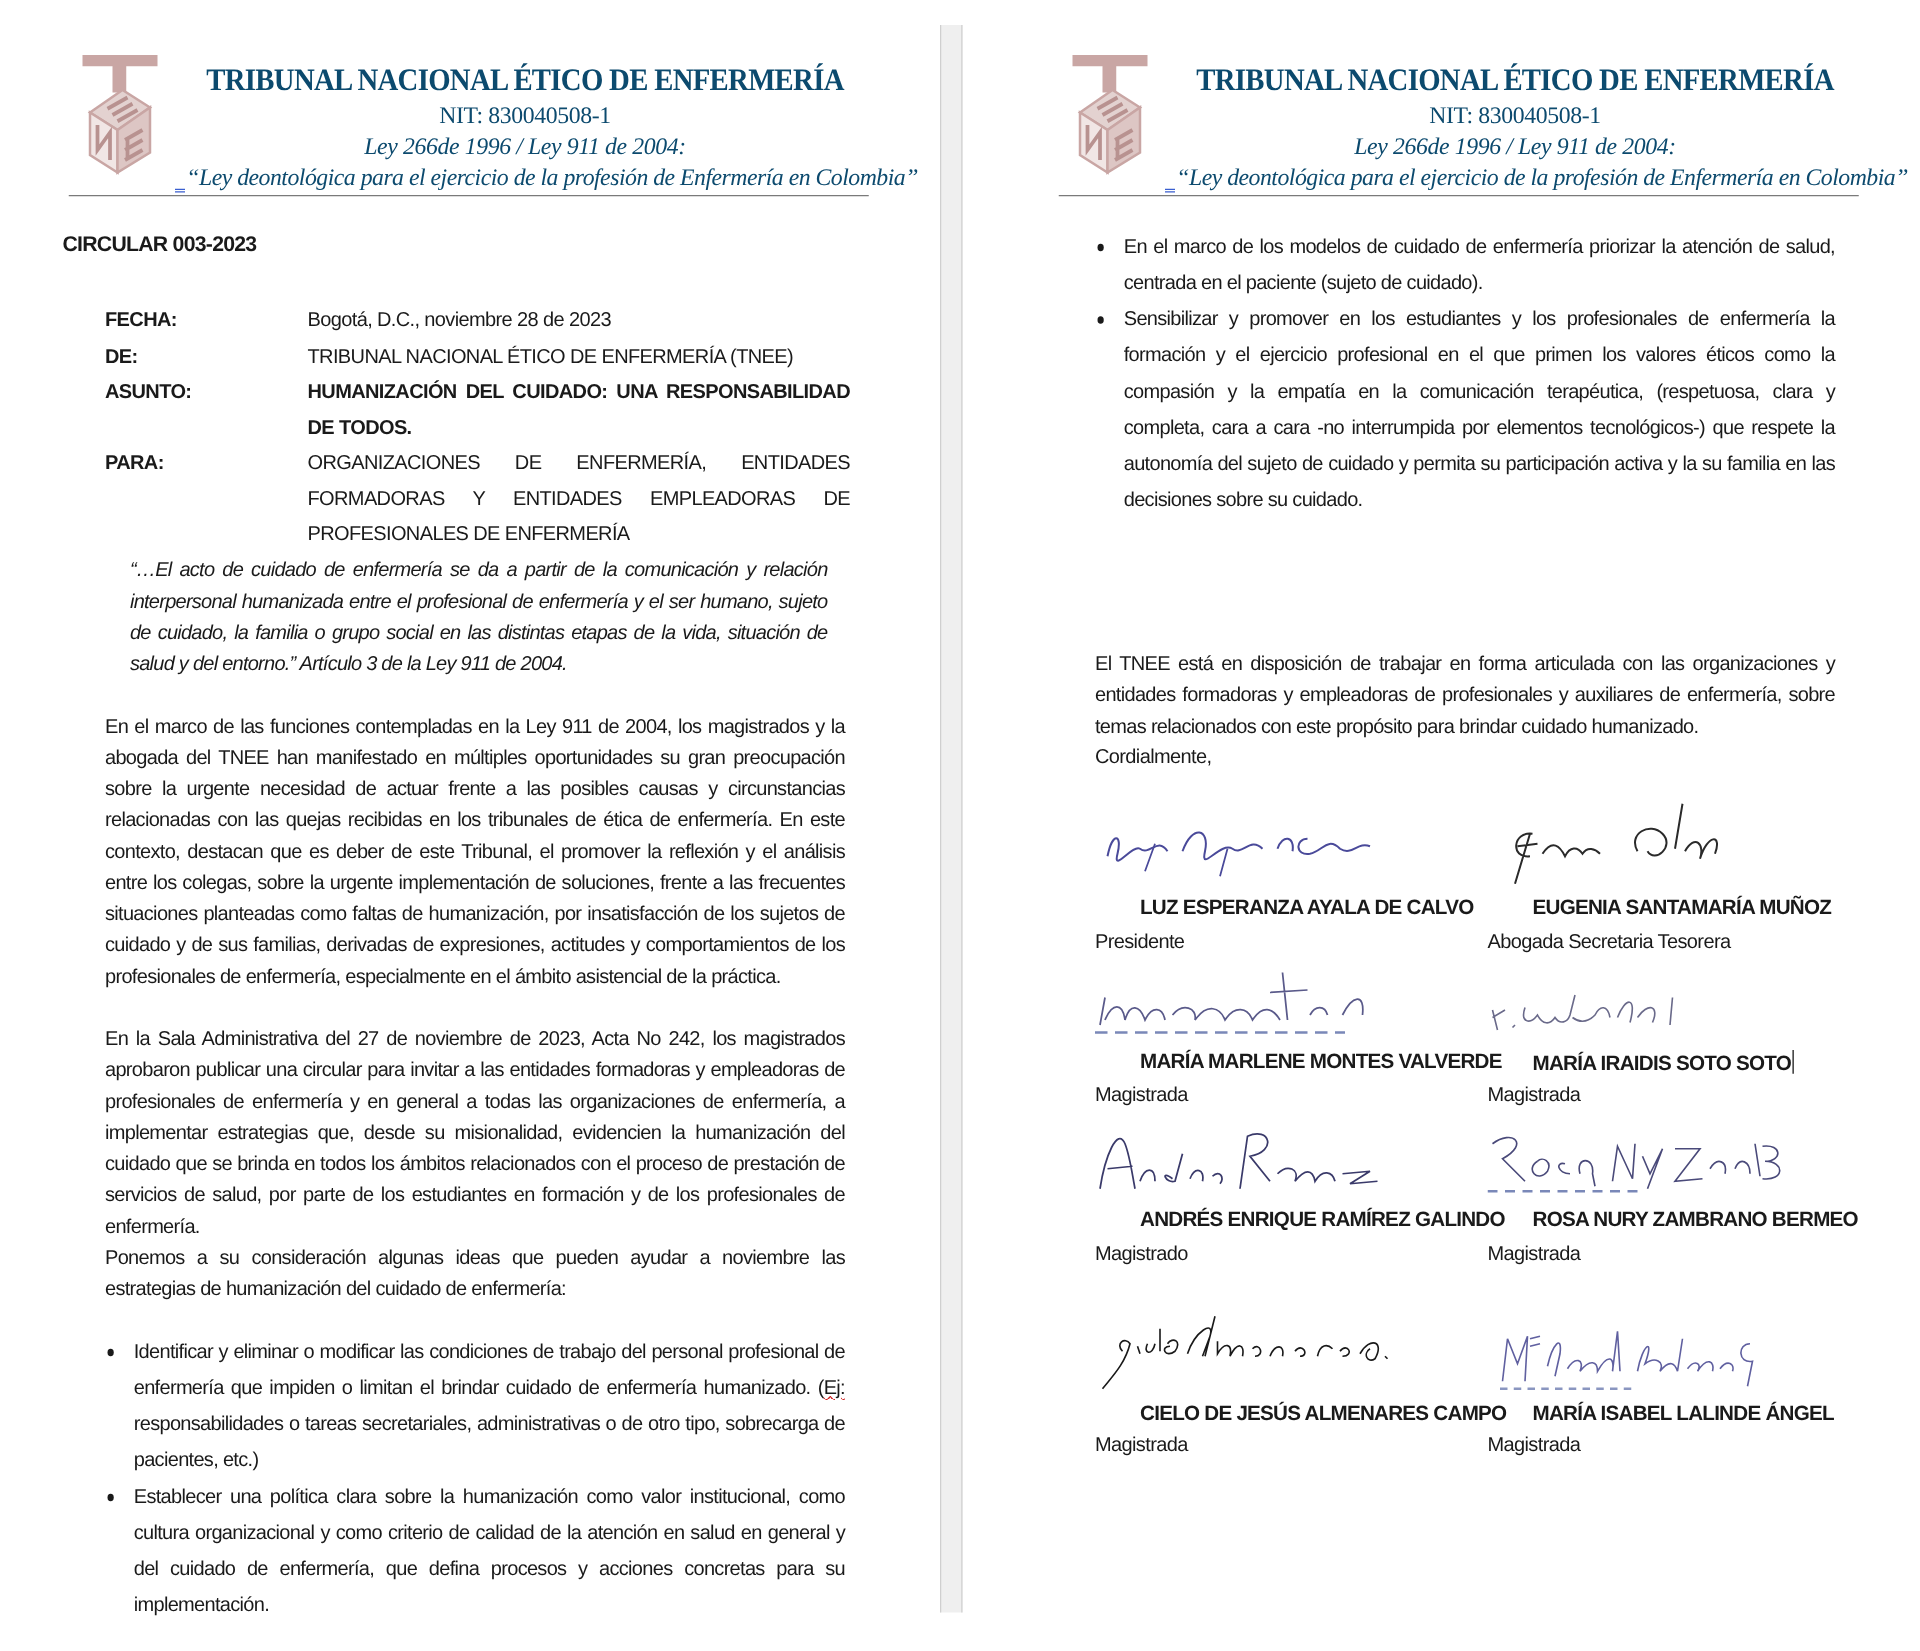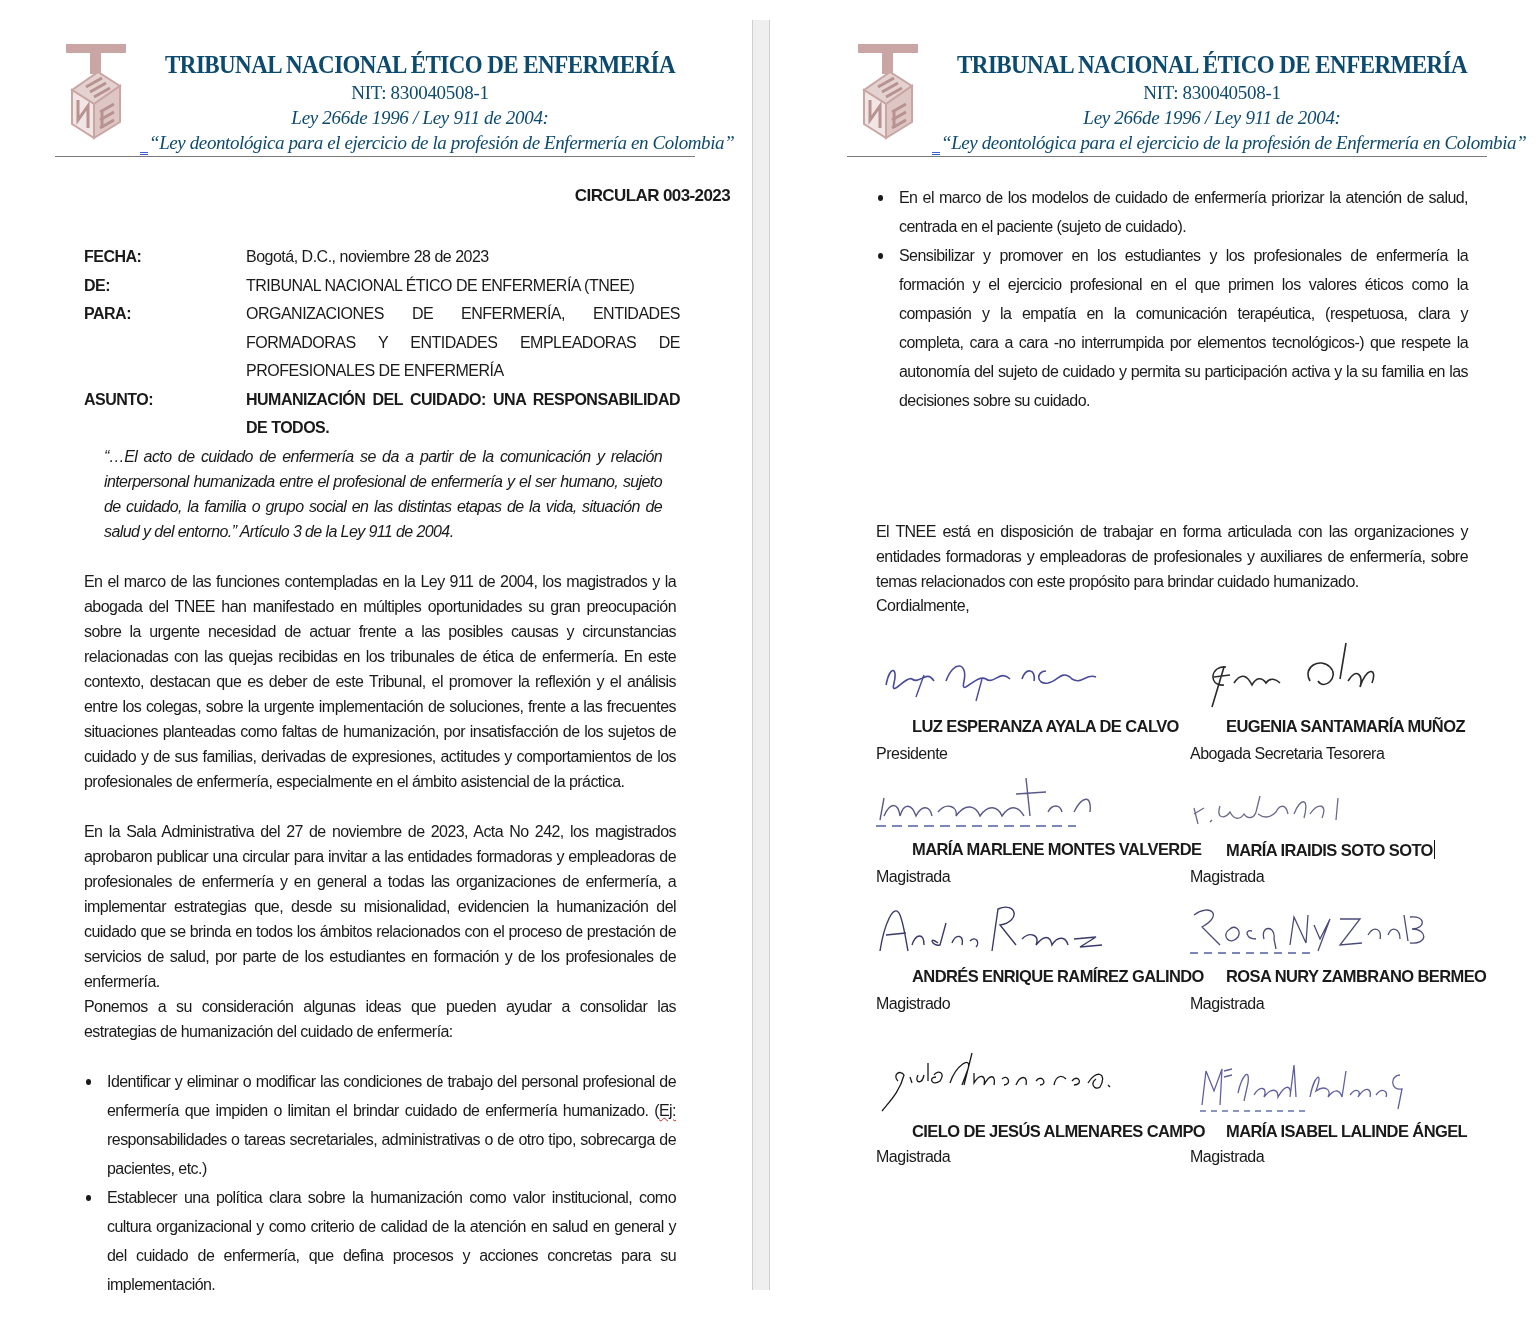--- a/index.html
+++ b/index.html
@@ -24,21 +24,21 @@
     .lh-title { font-size: 25px; font-weight: bold; letter-spacing: -0.6px; line-height: 30px; margin-top: 0; transform: scaleX(0.92); }
     .lh-nit { font-size: 19px; line-height: 25px; letter-spacing: -0.3px; }
     .lh-law { font-size: 19px; line-height: 25px; font-style: italic; letter-spacing: -0.3px; }
     .lh-motto { font-size: 19px; line-height: 25px; font-style: italic; letter-spacing: -0.4px; white-space: nowrap; }
     .lh-rule { position: absolute; left: 5px; top: 118px; width: 640px; height: 1px; background: #7a7a7a; }
     .motto-mark { display: inline-block; width: 8px; border-bottom: 3px double #3a5fd0; vertical-align: -6px; margin-right: 1px; }
 
     
     .txt { font-family: "Liberation Sans", sans-serif; font-size: 16px; line-height: 25px; letter-spacing: -0.55px; text-align: justify; }
 
-    .circ-title { position: absolute; top: 186px; left: 0; width: 680px; text-align: right; font-weight: bold; font-size: 17px; letter-spacing: -0.6px; }
+    .circ-title { position: absolute; top: 186px; left: 0; width: 680px; text-align: left; font-weight: bold; font-size: 17px; letter-spacing: -0.6px; }
 
     .meta { position: absolute; top: 243px; left: 34px; width: 596px; }
     .meta-row { display: flex; font-size: 16px; line-height: 28.5px; letter-spacing: -0.5px; gap: 28px; }
     .meta-label { width: 134px; flex: none; font-weight: bold; }
     .meta-val { flex: 1; text-align: justify; }
     .meta-val.bold { font-weight: bold; }
 
     .quote { position: absolute; top: 444px; left: 54px; width: 558px; font-style: italic; font-size: 16px; line-height: 25px; letter-spacing: -0.6px; text-align: justify; }
 
     .para { position: absolute; left: 34px; width: 592px; }
@@ -97,34 +97,34 @@
   <div class="meta">
     <div class="meta-row">
       <div class="meta-label">FECHA:</div>
       <div class="meta-val">Bogotá, D.C., noviembre 28 de 2023</div>
     </div>
     <div class="meta-row">
       <div class="meta-label">DE:</div>
       <div class="meta-val">TRIBUNAL NACIONAL ÉTICO DE ENFERMERÍA (TNEE)</div>
     </div>
     <div class="meta-row">
+      <div class="meta-label">ASUNTO:</div>
+      <div class="meta-val bold">HUMANIZACIÓN DEL CUIDADO: UNA RESPONSABILIDAD DE TODOS.</div>
+    </div>
+    <div class="meta-row">
       <div class="meta-label">PARA:</div>
       <div class="meta-val">ORGANIZACIONES DE ENFERMERÍA, ENTIDADES FORMADORAS Y ENTIDADES EMPLEADORAS DE PROFESIONALES DE ENFERMERÍA</div>
     </div>
-    <div class="meta-row">
-      <div class="meta-label">ASUNTO:</div>
-      <div class="meta-val bold">HUMANIZACIÓN DEL CUIDADO: UNA RESPONSABILIDAD DE TODOS.</div>
-    </div>
   </div>
 
   <div class="quote">“…El acto de cuidado de enfermería se da a partir de la comunicación y relación interpersonal humanizada entre el profesional de enfermería y el ser humano, sujeto de cuidado, la familia o grupo social en las distintas etapas de la vida, situación de salud y del entorno.” Artículo 3 de la Ley 911 de 2004.</div>
 
   <div class="para p1 txt">En el marco de las funciones contempladas en la Ley 911 de 2004, los magistrados y la abogada del TNEE han manifestado en múltiples oportunidades su gran preocupación sobre la urgente necesidad de actuar frente a las posibles causas y circunstancias relacionadas con las quejas recibidas en los tribunales de ética de enfermería. En este contexto, destacan que es deber de este Tribunal, el promover la reflexión y el análisis entre los colegas, sobre la urgente implementación de soluciones, frente a las frecuentes situaciones planteadas como faltas de humanización, por insatisfacción de los sujetos de cuidado y de sus familias, derivadas de expresiones, actitudes y comportamientos de los profesionales de enfermería, especialmente en el ámbito asistencial de la práctica.</div>
   <div class="para p2 txt">En la Sala Administrativa del 27 de noviembre de 2023, Acta No 242, los magistrados aprobaron publicar una circular para invitar a las entidades formadoras y empleadoras de profesionales de enfermería y en general a todas las organizaciones de enfermería, a implementar estrategias que, desde su misionalidad, evidencien la humanización del cuidado que se brinda en todos los ámbitos relacionados con el proceso de prestación de servicios de salud, por parte de los estudiantes en formación y de los profesionales de enfermería.</div>
-  <div class="para p3 txt">Ponemos a su consideración algunas ideas que pueden ayudar a consolidar las estrategias de humanización del cuidado de enfermería:</div>
+  <div class="para p3 txt">Ponemos a su consideración algunas ideas que pueden ayudar a noviembre las estrategias de humanización del cuidado de enfermería:</div>
 
   <ul class="bullets b-left">
     <li><span>Identificar y eliminar o modificar las condiciones de trabajo del personal profesional de enfermería que impiden o limitan el brindar cuidado de enfermería humanizado. (</span><span class="squiggle">Ej:</span><span> responsabilidades o tareas secretariales, administrativas o de otro tipo, sobrecarga de pacientes, etc.)</span></li>
     <li>Establecer una política clara sobre la humanización como valor institucional, como cultura organizacional y como criterio de calidad de la atención en salud en general y del cuidado de enfermería, que defina procesos y acciones concretas para su implementación.</li>
   </ul>
 </div>
 
 <div class="page right">
 
   <div class="letterhead">

